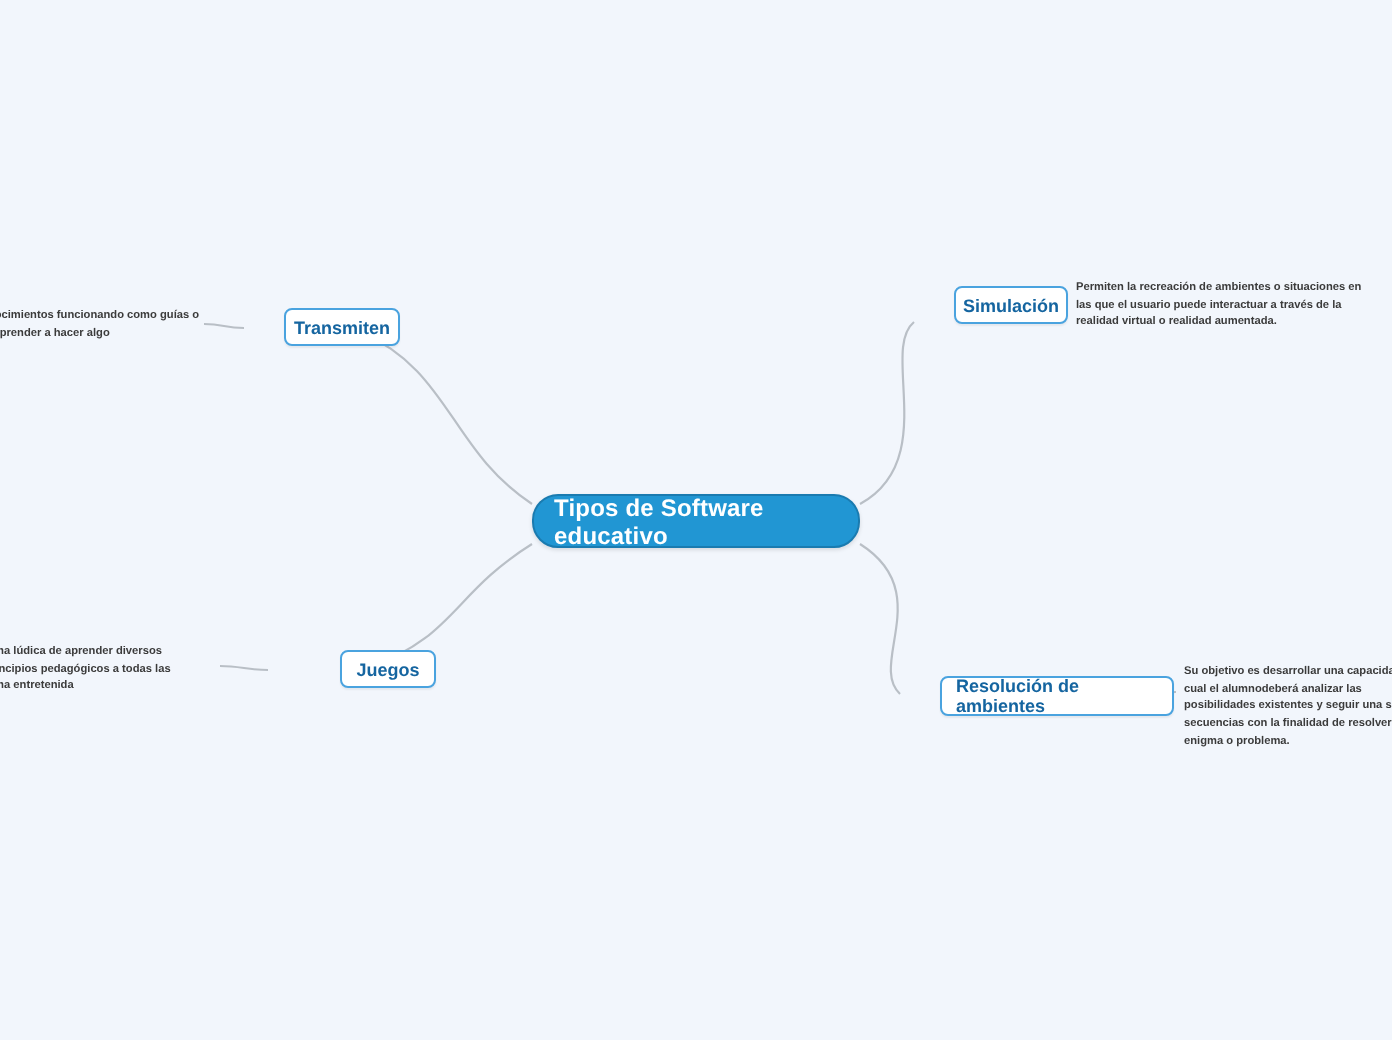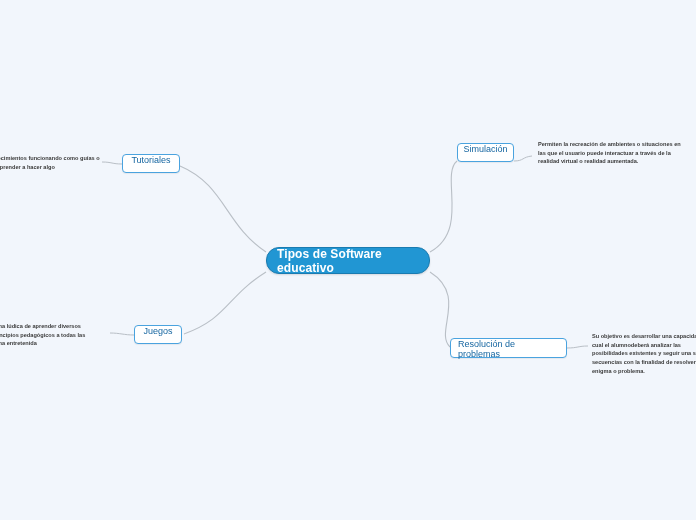--- a/index.html
+++ b/index.html
@@ -46,25 +46,27 @@
     justify-content: center;
     padding: 0 10px;
     box-shadow: 0 1px 2px rgba(0,0,0,0.12);
   }
   .branch {
     background: #ffffff;
     color: #1565a0;
     border: 1px solid #4aa3df;
     border-radius: 4px;
     font-size: 9px;
-    font-weight: normal;
+    font-weight: bold;
     display: flex;
+    align-items: center;
     justify-content: center;
     padding: 0 7px;
     box-shadow: 0 1px 1px rgba(0,0,0,0.06);
+    margin-left: 20px;
   }
   .leaf-text {
     position: absolute;
     font-size: 5.6px;
     line-height: 1.55;
     color: #3b3b3b;
     font-weight: bold;
   }
 </style>
 </head>
@@ -94,27 +96,27 @@
   <div class="node central" style="left:266px; top:247px; width:164px; height:27px;">
     <span>Tipos de Software educativo</span>
   </div>
 
   <div class="node branch" style="left:457px; top:143px; width:57px; height:19px;">
     <span>Simulación</span>
   </div>
   <div class="leaf-text" style="left:538px; top:140px; width:152px;">Permiten la recreación de ambientes o situaciones en las que el usuario puede interactuar a través de la realidad virtual o realidad aumentada.</div>
 
   <div class="node branch" style="left:122px; top:154px; width:58px; height:19px;">
-    <span>Tutoriales</span>
+    <span>Transmiten</span>
   </div>
   <div class="leaf-text" style="left:-44px; top:154px; width:146px;">Transmiten conocimientos funcionando como guías o manuales para aprender a hacer algo</div>
 
-  <div class="node branch" style="left:134px; top:325px; width:48px; height:19px;">
+  <div class="node branch" style="left:150px; top:325px; width:48px; height:19px;">
     <span>Juegos</span>
   </div>
   <div class="leaf-text" style="left:-44px; top:322px; width:150px;">Permiten de forma lúdica de aprender diversos contenidos y principios pedagógicos a todas las edades y de forma entretenida</div>
 
   <div class="node branch" style="left:450px; top:338px; width:117px; height:20px;">
-    <span>Resolución de problemas</span>
+    <span>Resolución de ambientes</span>
   </div>
   <div class="leaf-text" style="left:592px; top:332px; width:126px;">Su objetivo es desarrollar una capacidad, en la cual el alumnodeberá analizar las posibilidades existentes y seguir una serie de secuencias con la finalidad de resolver un enigma o problema.</div>
 
 </div>
 
 </body></html>

